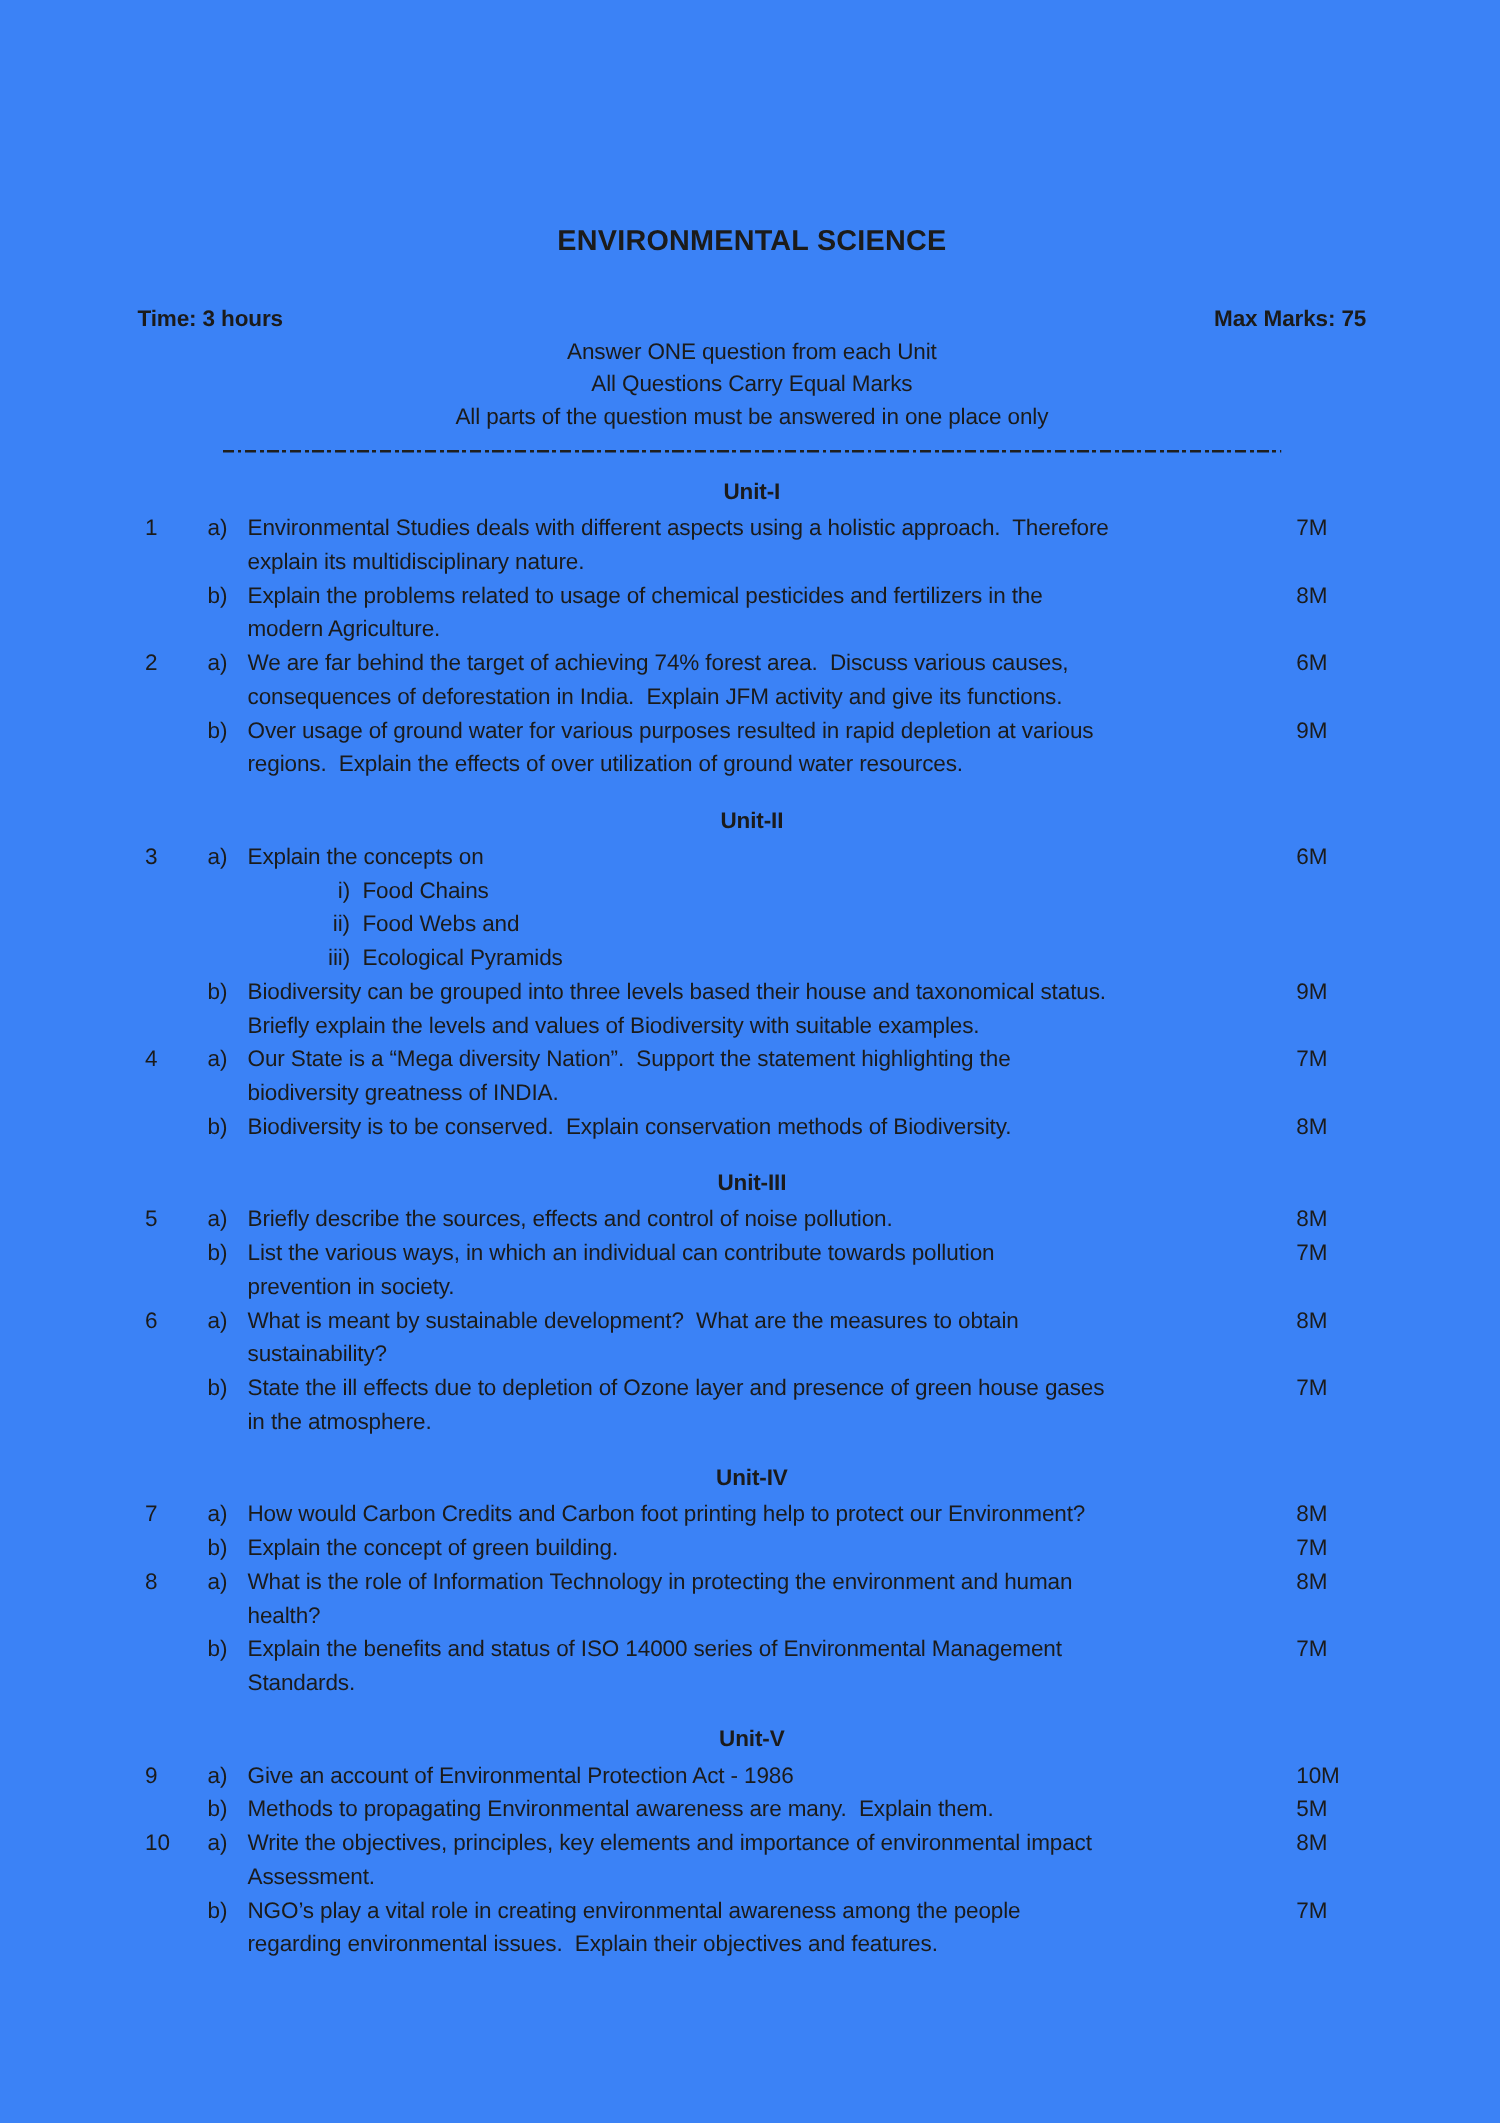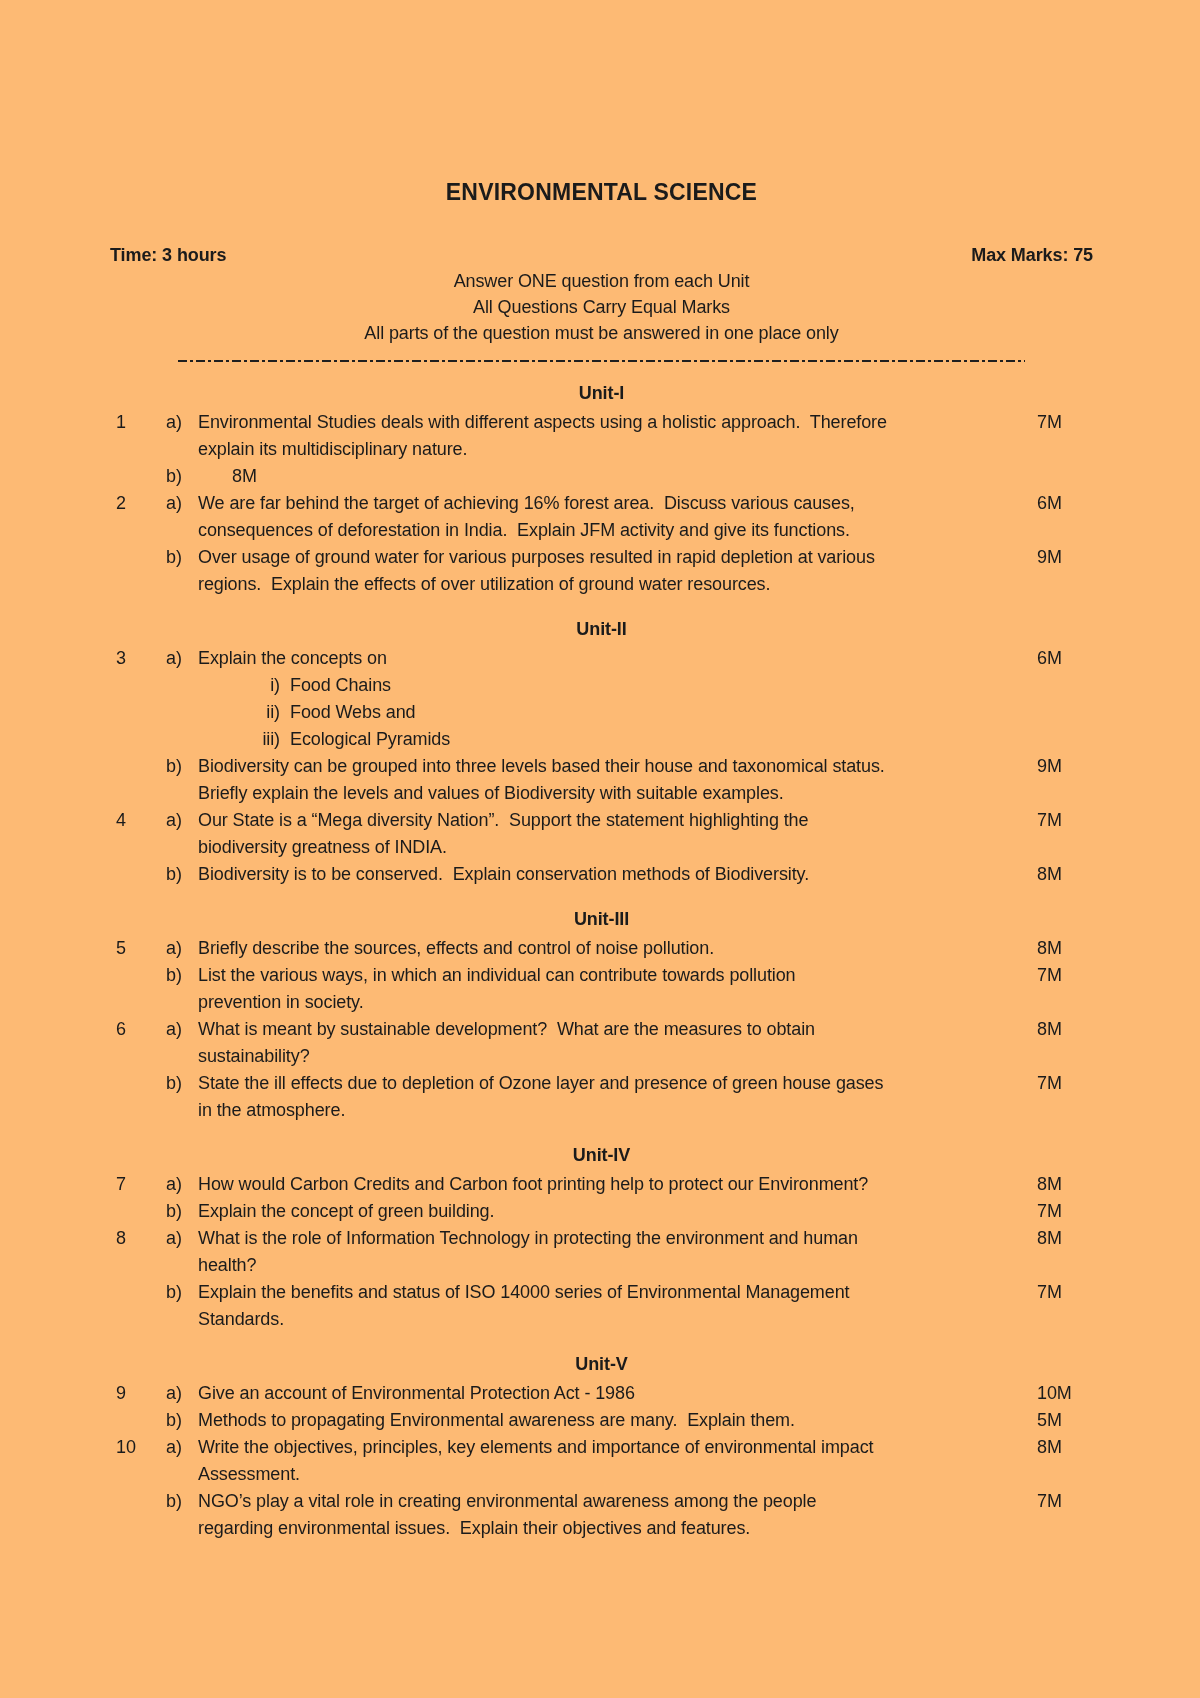--- a/index.html
+++ b/index.html
@@ -1,19 +1,19 @@
 <!DOCTYPE html>
 <html><head>
 <meta charset="utf-8">
 <style>
   html,body { margin:0; padding:0; background:#ffffff; }
   .page {
     position:relative;
     width:1200px; height:1698px;
-    background:#fdba74;
+    background:#3b82f6;
     color:#1b1b1b;
     font-family:"Liberation Sans", sans-serif;
     font-size:18px;
     letter-spacing:-0.1px;
     box-sizing:border-box;
     padding:178px 107px 0 110px;
     overflow:hidden;
   }
   .title {
     text-align:center;
@@ -87,28 +87,32 @@
     <div class="q-text">
               <div class="q-line">Environmental Studies deals with different aspects using a holistic approach.  Therefore</div>
               <div class="q-line">explain its multidisciplinary nature.</div>
             </div>
     <div class="q-marks">7M</div>
   </div>
 
   <div class="q-row">
     <div class="q-num"></div>
     <div class="q-letter">b)</div>
+    <div class="q-text">
+              <div class="q-line">Explain the problems related to usage of chemical pesticides and fertilizers in the</div>
+              <div class="q-line">modern Agriculture.</div>
+            </div>
     <div class="q-marks">8M</div>
   </div>
 
   <div class="q-row">
     <div class="q-num">2</div>
     <div class="q-letter">a)</div>
     <div class="q-text">
-              <div class="q-line">We are far behind the target of achieving 16% forest area.  Discuss various causes,</div>
+              <div class="q-line">We are far behind the target of achieving 74% forest area.  Discuss various causes,</div>
               <div class="q-line">consequences of deforestation in India.  Explain JFM activity and give its functions.</div>
             </div>
     <div class="q-marks">6M</div>
   </div>
 
   <div class="q-row">
     <div class="q-num"></div>
     <div class="q-letter">b)</div>
     <div class="q-text">
               <div class="q-line">Over usage of ground water for various purposes resulted in rapid depletion at various</div>

